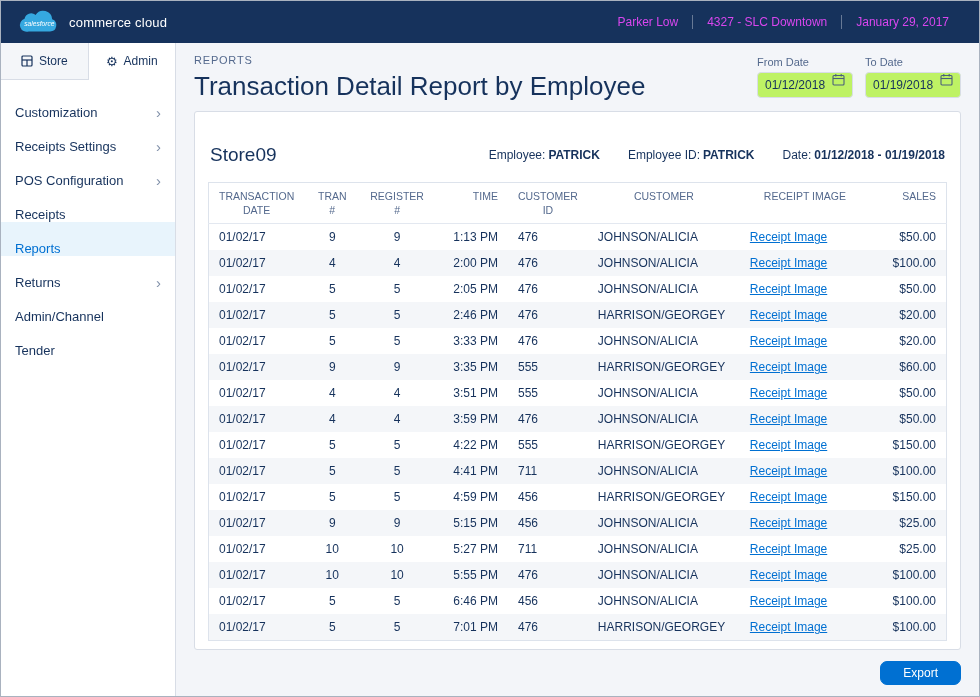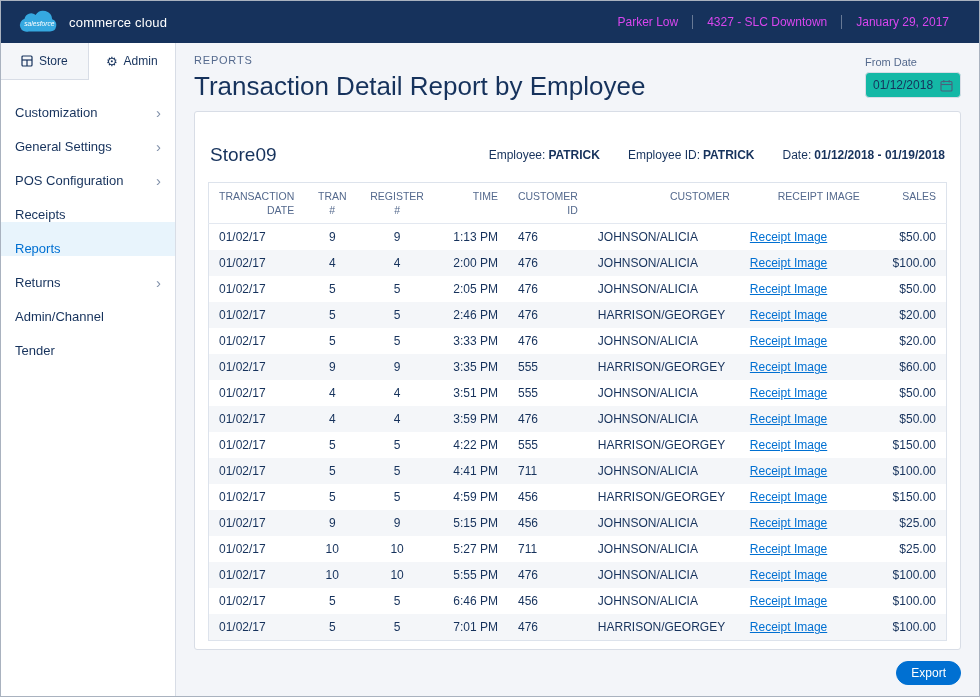--- a/index.html
+++ b/index.html
@@ -50,22 +50,22 @@
   .nav-item.active { background: #e8f4fc; color: #0070d2; }
   .chev { font-size: 15px; color: #8190a9; line-height: 1; }
   
   .main { flex: 1; display: flex; flex-direction: column; background: #f3f5f9; min-width: 0; }
   .page-header { padding: 11px 18px 9px; display: flex; justify-content: space-between; align-items: flex-start; }
   .breadcrumb { font-size: 11px; color: #54698d; letter-spacing: .8px; }
   .page-title { font-size: 26px; color: #16325c; font-weight: 400; margin-top: 5px; }
   .date-filters { display: flex; gap: 12px; padding-top: 2px; }
   .date-group label { display: block; font-size: 11px; color: #54698d; margin-bottom: 4px; }
   .date-box {
-    display: flex; align-items: center; justify-content: space-between;
-    width: 96px; height: 26px; background: #14b8a6; border: 1px solid #d8dde6;
+    display: flex; justify-content: space-between;
+    width: 96px; height: 26px; background: #bef264; border: 1px solid #d8dde6;
     border-radius: 4px; padding: 0 7px;
   }
   .date-box input {
     border: 0; outline: 0; width: 64px; font-size: 12px; color: #16325c;
     font-family: "Liberation Sans", "DejaVu Sans", sans-serif; background: transparent; padding: 0;
   }
   .cal-icon { display: inline-flex; cursor: pointer; }
   
   .card {
     flex: 1; margin: 0 18px; background: #fff; border: 1px solid #d8dde6;
@@ -73,21 +73,21 @@
     display: flex; flex-direction: column;
   }
   .card-header { display: flex; justify-content: space-between; align-items: center; padding: 8px 2px 16px; }
   .store-name { font-size: 19px; color: #16325c; font-weight: 400; }
   .emp-info { font-size: 12px; color: #16325c; display: flex; }
   .info-pair { margin-left: 28px; white-space: nowrap; }
   .info-pair .val { font-weight: bold; margin-left: 3px; }
   
   table.report { width: 100%; border-collapse: collapse; border: 1px solid #dde3ec; }
   table.report th {
-    font-weight: 400; font-size: 10.5px; color: #54698d; text-align: right;
+    font-weight: 400; font-size: 10.5px; color: #54698d; text-align: center;
     padding: 7px 10px 6px; vertical-align: top; line-height: 1.3;
     border-bottom: 1px solid #e3e8f0; background: #fff;
   }
   table.report td {
     font-size: 12px; color: #16325c; padding: 6px 10px; text-align: left; white-space: nowrap;
   }
   table.report tbody tr:nth-child(even) { background: #f4f6f9; }
   table.report th:nth-child(1) { width: 94px; }
   table.report th:nth-child(2) { width: 56px; }
   table.report th:nth-child(3) { width: 66px; }
@@ -96,22 +96,22 @@
   table.report th:nth-child(6) { width: 152px; }
   table.report th:nth-child(7) { width: 130px; }
   table.report th:nth-child(2), table.report td:nth-child(2),
   table.report th:nth-child(3), table.report td:nth-child(3) { text-align: center; }
   table.report th:nth-child(4), table.report td:nth-child(4),
   table.report th:nth-child(8), table.report td:nth-child(8) { text-align: right; }
   a.receipt-link { color: #0070d2; text-decoration: underline; cursor: pointer; }
   
   .page-footer { flex: 0 0 46px; display: flex; align-items: center; justify-content: flex-end; padding: 0 18px; }
   .export-btn {
-    background: #0070d2; color: #fff; border: 1px solid #0070d2; border-radius: 12px;
-    font-size: 12px; padding: 4px 14px; cursor: pointer;
+    background: #0070d2; color: #fff; border: 1px solid #0070d2; border-radius: 7px;
+    font-size: 12px; padding: 4px 22px; cursor: pointer;
     font-family: "Liberation Sans", "DejaVu Sans", sans-serif;
   }
 </style>
 </head>
 <body>
 
 <div class="app">
 
   <div class="topbar">
     <div class="brand">
@@ -150,21 +150,21 @@
           <span class="tab-icon">⚙</span>
           <span>Admin</span>
         </div>
       </div>
       <div class="nav">
           <div class="nav-item">
             <span class="nav-label">Customization</span>
             <span class="chev">›</span>
           </div>
           <div class="nav-item">
-            <span class="nav-label">General Settings</span>
+            <span class="nav-label">Receipts Settings</span>
             <span class="chev">›</span>
           </div>
           <div class="nav-item">
             <span class="nav-label">POS Configuration</span>
             <span class="chev">›</span>
           </div>
           <div class="nav-item">
             <span class="nav-label">Receipts</span>
           </div>
           <div class="nav-item active">
@@ -199,20 +199,36 @@
                     <g stroke="#4a607c" stroke-width="1.1" fill="none">
                       <rect x="1" y="2.5" width="11" height="9.5" rx="1"></rect>
                       <line x1="1" y1="5.5" x2="12" y2="5.5"></line>
                       <line x1="3.8" y1="1" x2="3.8" y2="3.5"></line>
                       <line x1="9.2" y1="1" x2="9.2" y2="3.5"></line>
                     </g>
                   </svg>
               </span>
             </div>
           </div>
+          <div class="date-group">
+            <label>To Date</label>
+            <div class="date-box">
+              <input type="text" value="01/19/2018" style="">
+              <span class="cal-icon">
+                <svg width="13" height="13" viewBox="0 0 13 13">
+                    <g stroke="#4a607c" stroke-width="1.1" fill="none">
+                      <rect x="1" y="2.5" width="11" height="9.5" rx="1"></rect>
+                      <line x1="1" y1="5.5" x2="12" y2="5.5"></line>
+                      <line x1="3.8" y1="1" x2="3.8" y2="3.5"></line>
+                      <line x1="9.2" y1="1" x2="9.2" y2="3.5"></line>
+                    </g>
+                  </svg>
+              </span>
+            </div>
+          </div>
         </div>
       </div>
 
       <div class="card">
         <div class="card-header">
           <div class="store-name">Store09</div>
           <div class="emp-info">
             <span class="info-pair">
               <span>Employee:</span><span class="val">PATRICK</span>
             </span>

